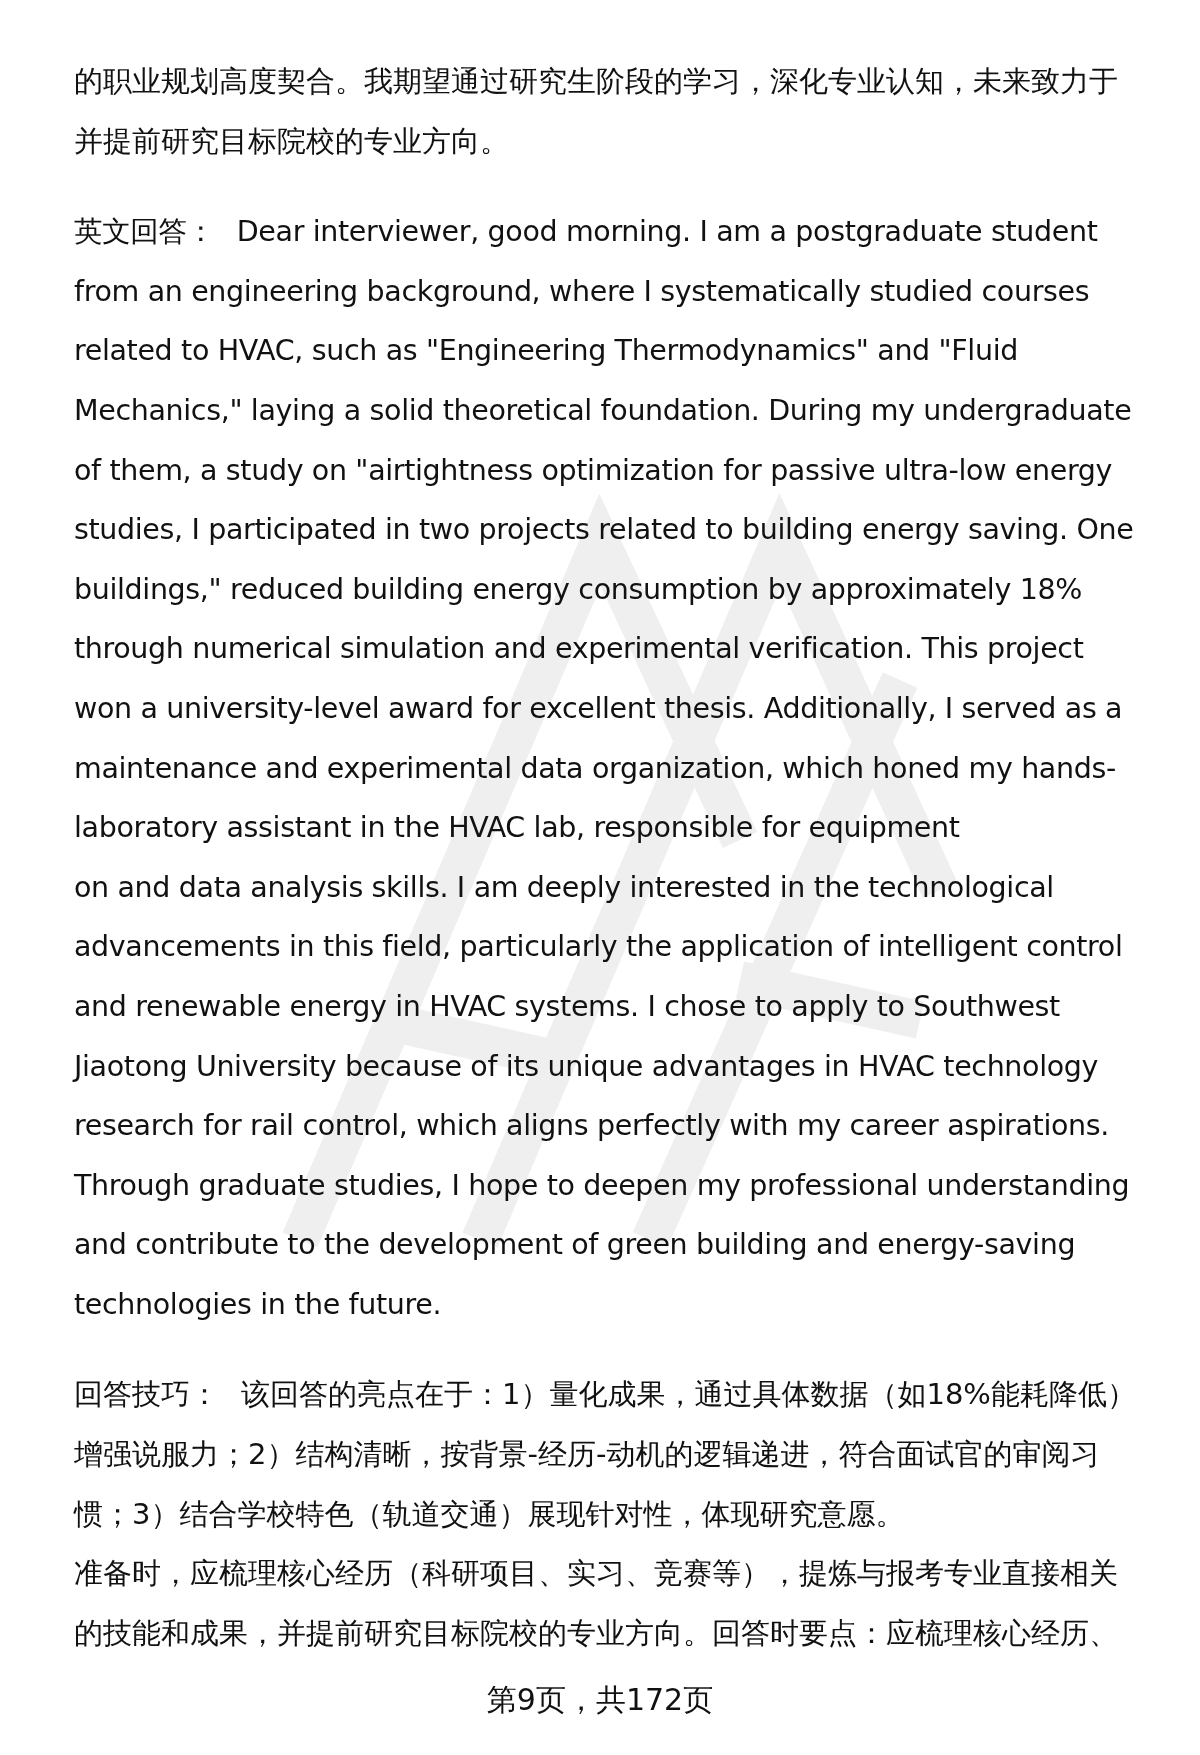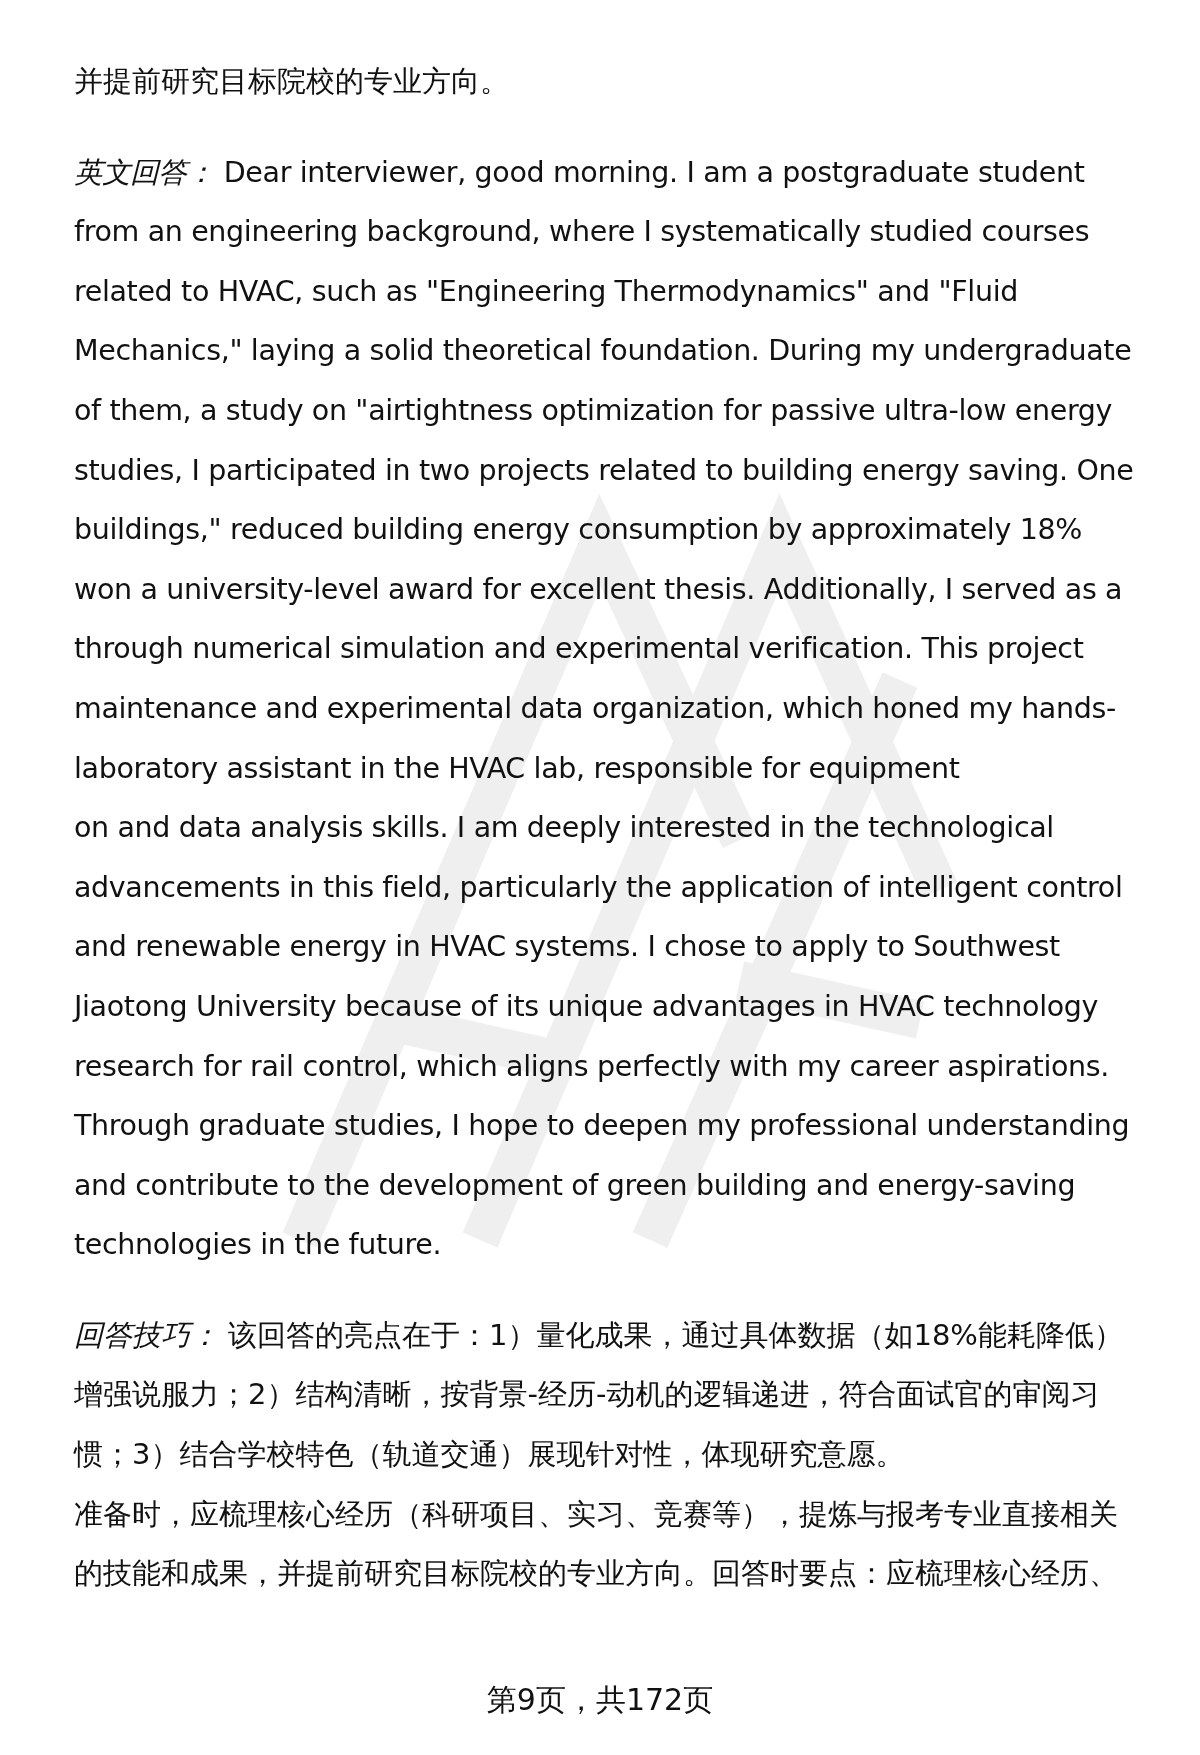--- a/index.html
+++ b/index.html
@@ -14,21 +14,21 @@
       pointer-events: none; opacity: 0.06;
     }
     .content { position: absolute; left: 74px; top: 52px; width: 1090px; }
     .line {
       font-size: 29px; line-height: 59.6px; height: 59.6px; white-space: nowrap;
       letter-spacing: 0px;
     }
     .en .line { font-size: 28.5px; letter-spacing: -0.35px; }
     .gap { height: 31px; }
     .gap-small { height: 31px; }
-    .label { margin-right: 9px; font-style: italic; }
+    .label { margin-right: 22px; }
     .footer {
       position: absolute; left: 0; width: 1200px; top: 1680px; text-align: center;
       font-size: 30px; line-height: 40px; color: #111111;
     }
   </style>
 </head>
 <body>
 
 <div class="page">
 
@@ -38,35 +38,36 @@
       <path d="M300 820 L600 120 L760 470"></path>
       <path d="M470 820 L720 260"></path>
       <path d="M200 600 L380 640"></path>
       <path d="M560 560 L740 600"></path>
     </g>
   </svg>
 
   <div class="content">
 
     <div class="section">
+      <div class="line">的职业规划高度契合。我期望通过研究生阶段的学习，深化专业认知，未来致力于</div>
       <div class="line">并提前研究目标院校的专业方向。</div>
     </div>
 
     <div class="gap"></div>
 
     <div class="section en">
       <div class="line"><span class="label">英文回答：</span><span>Dear interviewer, good morning. I am a postgraduate student</span></div>
       <div class="line">from an engineering background, where I systematically studied courses</div>
       <div class="line">related to HVAC, such as "Engineering Thermodynamics" and "Fluid</div>
       <div class="line">Mechanics," laying a solid theoretical foundation. During my undergraduate</div>
       <div class="line">of them, a study on "airtightness optimization for passive ultra-low energy</div>
       <div class="line">studies, I participated in two projects related to building energy saving. One</div>
       <div class="line">buildings," reduced building energy consumption by approximately 18%</div>
+      <div class="line">through numerical simulation and experimental verification. This project</div>
       <div class="line">won a university-level award for excellent thesis. Additionally, I served as a</div>
-      <div class="line">through numerical simulation and experimental verification. This project</div>
       <div class="line">maintenance and experimental data organization, which honed my hands-</div>
       <div class="line">laboratory assistant in the HVAC lab, responsible for equipment</div>
       <div class="line">on and data analysis skills. I am deeply interested in the technological</div>
       <div class="line">advancements in this field, particularly the application of intelligent control</div>
       <div class="line">and renewable energy in HVAC systems. I chose to apply to Southwest</div>
       <div class="line">Jiaotong University because of its unique advantages in HVAC technology</div>
       <div class="line">research for rail control, which aligns perfectly with my career aspirations.</div>
       <div class="line">Through graduate studies, I hope to deepen my professional understanding</div>
       <div class="line">and contribute to the development of green building and energy-saving</div>
       <div class="line">technologies in the future.</div>

